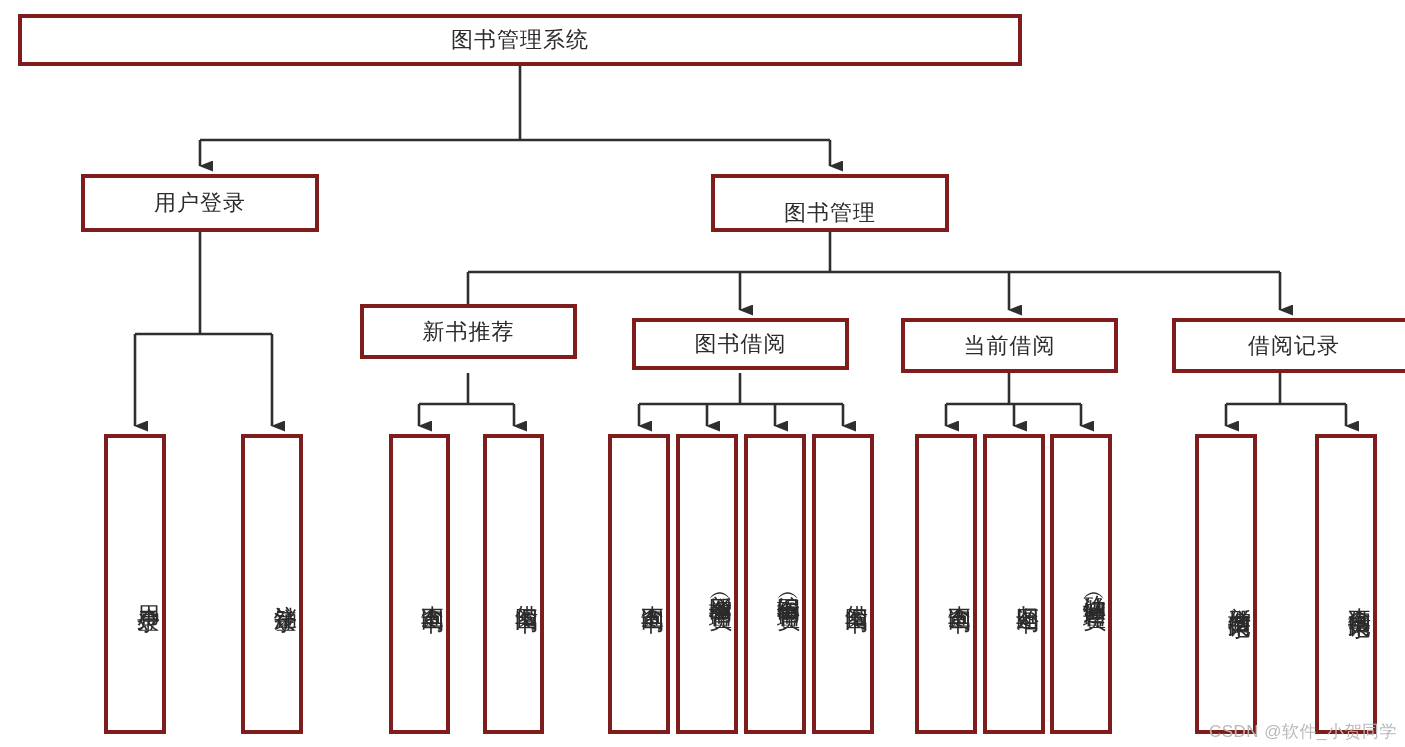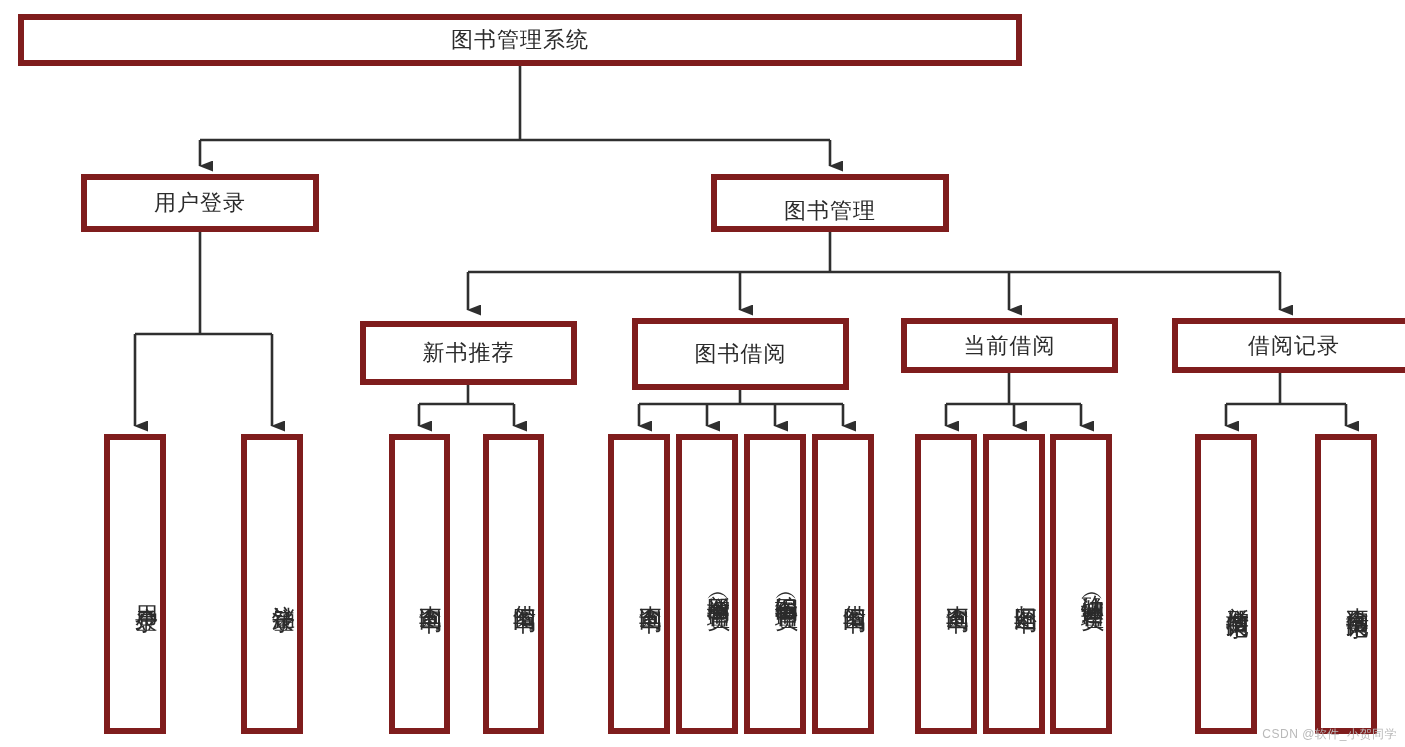--- a/index.html
+++ b/index.html
@@ -22,21 +22,21 @@
     left: 0;
     top: 0;
     width: 1405px;
     height: 747px;
     pointer-events: none;
   }
   .node {
     position: absolute;
     box-sizing: border-box;
     background: #ffffff;
-    border: 6px solid #7f1d1d;
+    border: 4px solid #7f1d1d;
     display: flex;
     align-items: center;
     justify-content: center;
     color: #2b2b2b;
   }
   .node.horiz {
     font-size: 22px;
     letter-spacing: 1px;
     white-space: nowrap;
   }
@@ -50,21 +50,21 @@
     align-items: flex-start;
     justify-content: center;
   }
   .node .label {
     display: block;
   }
   #watermark {
     position: absolute;
     right: 8px;
     bottom: 4px;
-    font-size: 12px;
+    font-size: 17px;
     color: #b9b9b9;
     letter-spacing: 0.5px;
     white-space: nowrap;
     user-select: none;
   }
 </style>
 </head>
 <body>
 
 <div id="canvas">
@@ -123,24 +123,24 @@
     <span class="label">图书管理系统</span>
   </div>
 
   <div class="node horiz" style="left:81px; top:174px; width:238px; height:58px;">
     <span class="label">用户登录</span>
   </div>
   <div class="node horiz" style="left:711px; top:174px; width:238px; height:58px;align-items:flex-end;">
     <span class="label">图书管理</span>
   </div>
 
-  <div class="node horiz" style="left:360px; top:321px; width:217px; height:64px;">
+  <div class="node horiz" style="left:360px; top:304px; width:217px; height:55px;">
     <span class="label">新书推荐</span>
   </div>
-  <div class="node horiz" style="left:632px; top:318px; width:217px; height:72px;">
+  <div class="node horiz" style="left:632px; top:318px; width:217px; height:52px;">
     <span class="label">图书借阅</span>
   </div>
   <div class="node horiz" style="left:901px; top:318px; width:217px; height:55px;">
     <span class="label">当前借阅</span>
   </div>
   <div class="node horiz" style="left:1172px; top:318px; width:244px; height:55px;">
     <span class="label">借阅记录</span>
   </div>
 
   <div class="node vert" style="left:104px; top:434px; width:62px; height:300px;">

